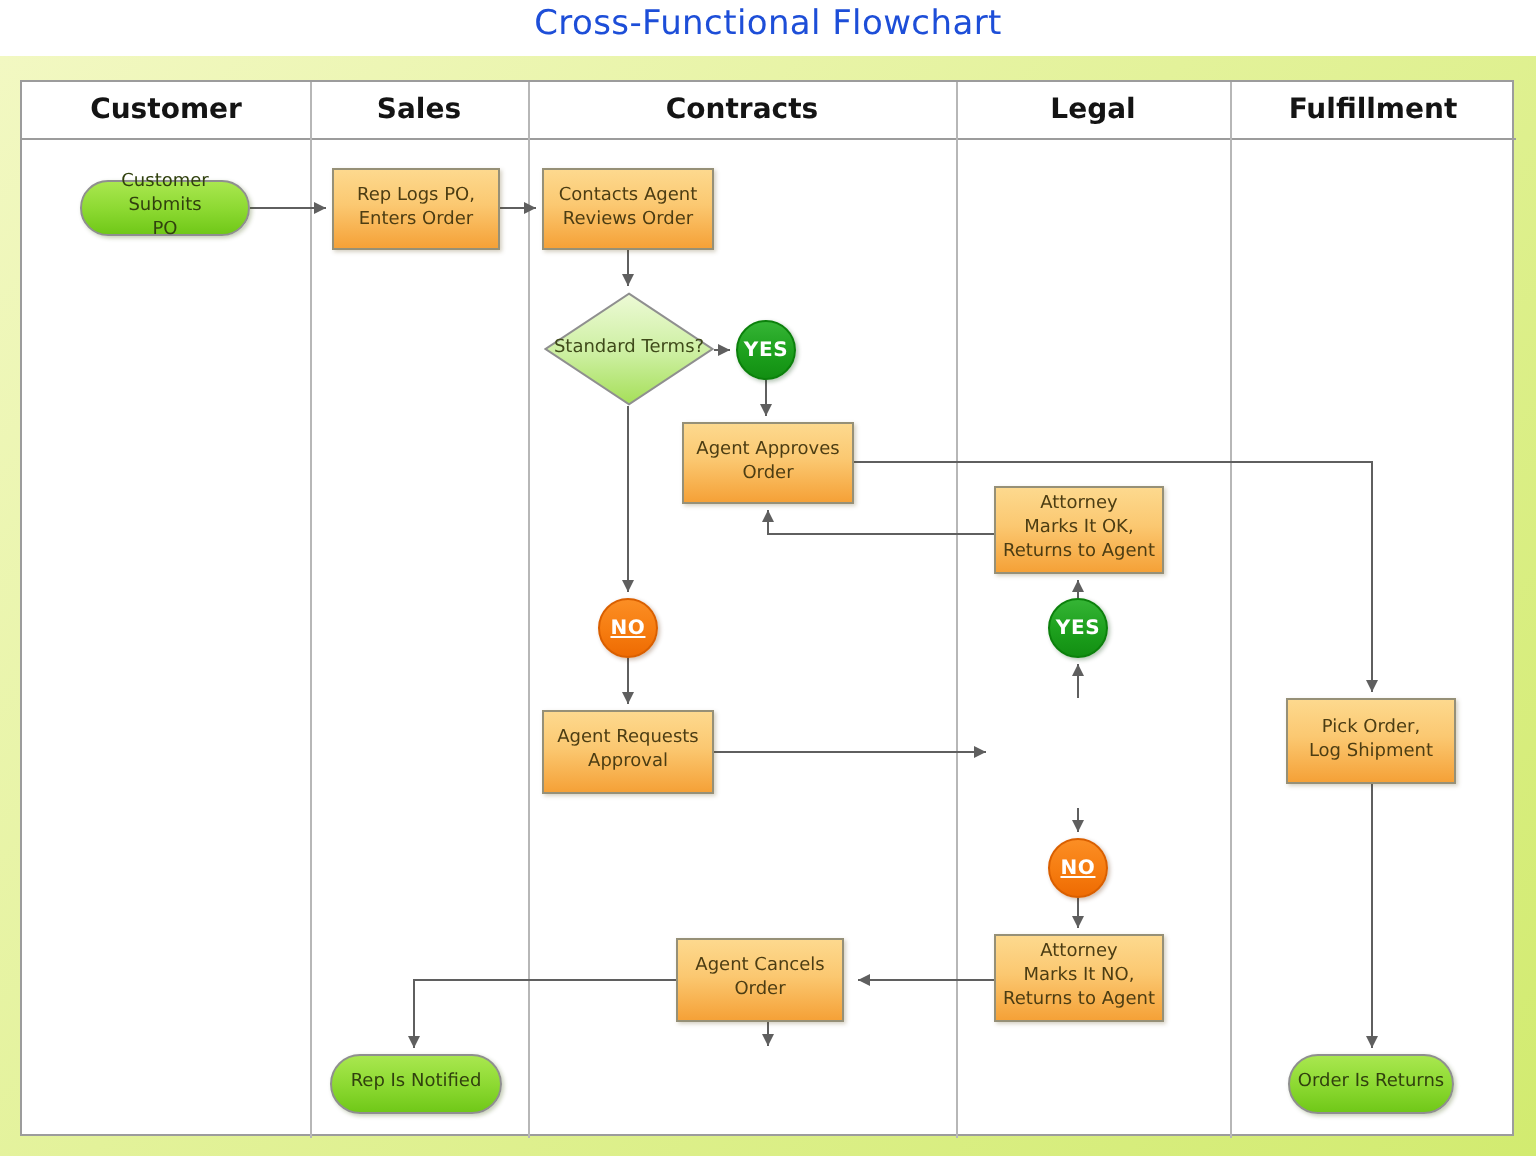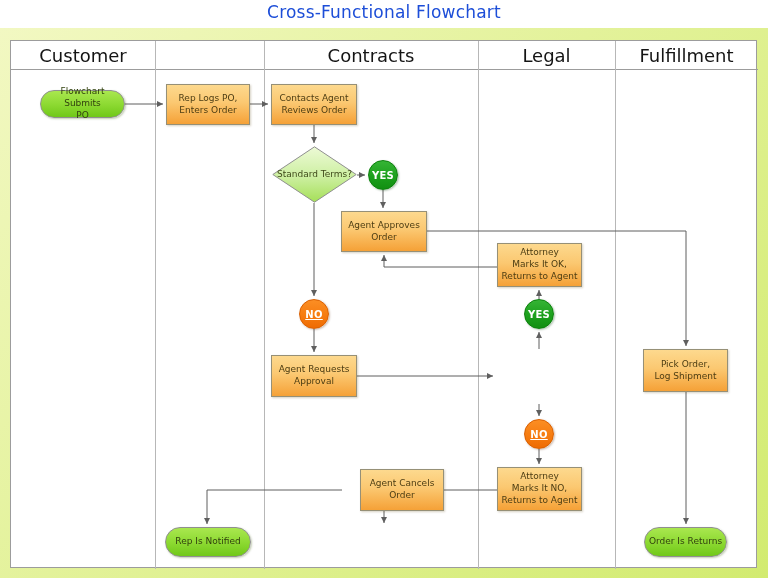--- a/index.html
+++ b/index.html
@@ -7,21 +7,21 @@
         font-family:"DejaVu Sans","Liberation Sans",sans-serif;}
   #title{position:absolute;top:2px;left:0;width:768px;text-align:center;
          font-size:17px;color:#1d4ed8;letter-spacing:0.2px;}
   #canvas-bg{position:absolute;left:0;top:28px;width:768px;height:550px;
          background:linear-gradient(135deg,#f2f8c2 0%,#e3f29a 45%,#d2eb70 100%);}
   #swimlane-table{position:absolute;left:10px;top:40px;width:747px;height:528px;
          background:#ffffff;border:1px solid #9c9c9c;box-sizing:border-box;z-index:1;}
   .lane-divider{position:absolute;top:0;width:1px;height:528px;background:#b7b7b7;}
   #header-underline{position:absolute;left:0;top:28px;width:747px;height:1px;background:#9c9c9c;}
   .lane-header{position:absolute;top:0;height:28px;display:flex;align-items:center;
-         justify-content:center;font-size:18px;font-weight:normal;color:#141414;}
+         justify-content:center;font-size:14px;font-weight:bold;color:#141414;}
   #edges-svg{position:absolute;left:0;top:0;width:768px;height:578px;z-index:2;pointer-events:none;}
   .edge{stroke:#5f5f5f;stroke-width:1;fill:none;}
   .node{position:absolute;z-index:3;display:flex;align-items:center;justify-content:center;
         text-align:center;box-sizing:border-box;}
   .node-label{white-space:pre-line;font-size:9px;line-height:1.3;color:#4c3d13;}
   .process{background:linear-gradient(to bottom,#fdd98e 0%,#fbc871 45%,#f5a137 100%);
         border:1px solid #969077;box-shadow:1px 1px 2px rgba(90,70,20,0.25);}
   .terminator{background:linear-gradient(to bottom,#a9e74f 0%,#8eda33 50%,#70c818 100%);
         border:1px solid #8f8f8f;border-radius:15px;box-shadow:1px 1px 2px rgba(60,90,10,0.3);}
   .terminator .node-label{color:#31410e;}
@@ -38,20 +38,21 @@
 </head>
 <body>
 
 <div id="page">
 
   <div id="title">Cross-Functional Flowchart</div>
   <div id="canvas-bg"></div>
 
   <div id="swimlane-table">
     <div class="lane-header" style="left:0;width:144px">Customer</div>
+    <div class="lane-header" style="left:144px;width:109px">Sales</div>
     <div class="lane-header" style="left:253px;width:214px">Contracts</div>
     <div class="lane-header" style="left:604px;width:143px">Fulfillment</div>
     <div class="lane-header" style="left:467px;width:137px">Legal</div>
     <div id="header-underline"></div>
     <div class="lane-divider" style="left:144px"></div>
     <div class="lane-divider" style="left:253px"></div>
     <div class="lane-divider" style="left:467px"></div>
     <div class="lane-divider" style="left:604px"></div>
   </div>
 
@@ -80,21 +81,21 @@
     <path class="edge" d="M427,231 H686 V346" marker-end="url(#arrow)"></path>
     <path class="edge" d="M539,404 V416" marker-end="url(#arrow)"></path>
     <path class="edge" d="M539,449 V464" marker-end="url(#arrow)"></path>
     <path class="edge" d="M497,490 H429" marker-end="url(#arrow)"></path>
     <path class="edge" d="M342,490 L207,490 L207,524" marker-end="url(#arrow)"></path>
     <path class="edge" d="M384,511 V523" marker-end="url(#arrow)"></path>
     <path class="edge" d="M686,392 V524" marker-end="url(#arrow)"></path>
   </svg>
 
   <div class="node terminator" style="left:40px;top:90px;width:85px;height:28px">
-    <span class="node-label">Flowchart Submits
+    <span class="node-label">Customer Submits
 PO</span>
   </div>
 
   <div class="node process" style="left:166px;top:84px;width:84px;height:41px">
     <span class="node-label">Rep Logs PO,
 Enters Order</span>
   </div>
 
   <div class="node process" style="left:271px;top:84px;width:86px;height:41px">
     <span class="node-label">Contacts Agent
@@ -145,21 +146,21 @@
     <span class="node-label">Pick Order,
 Log Shipment</span>
   </div>
 
   <div class="node process" style="left:497px;top:467px;width:85px;height:44px">
     <span class="node-label">Attorney
 Marks It NO,
 Returns to Agent</span>
   </div>
 
-  <div class="node process" style="left:360px;top:469px;width:84px;height:42px">
+  <div class="node process" style="left:338px;top:469px;width:84px;height:42px">
     <span class="node-label">Agent Cancels
 Order</span>
   </div>
 
   <div class="node terminator" style="left:165px;top:527px;width:86px;height:30px">
     <span class="node-label">Rep Is Notified</span>
   </div>
 
 
   <div class="node terminator" style="left:644px;top:527px;width:83px;height:30px">

